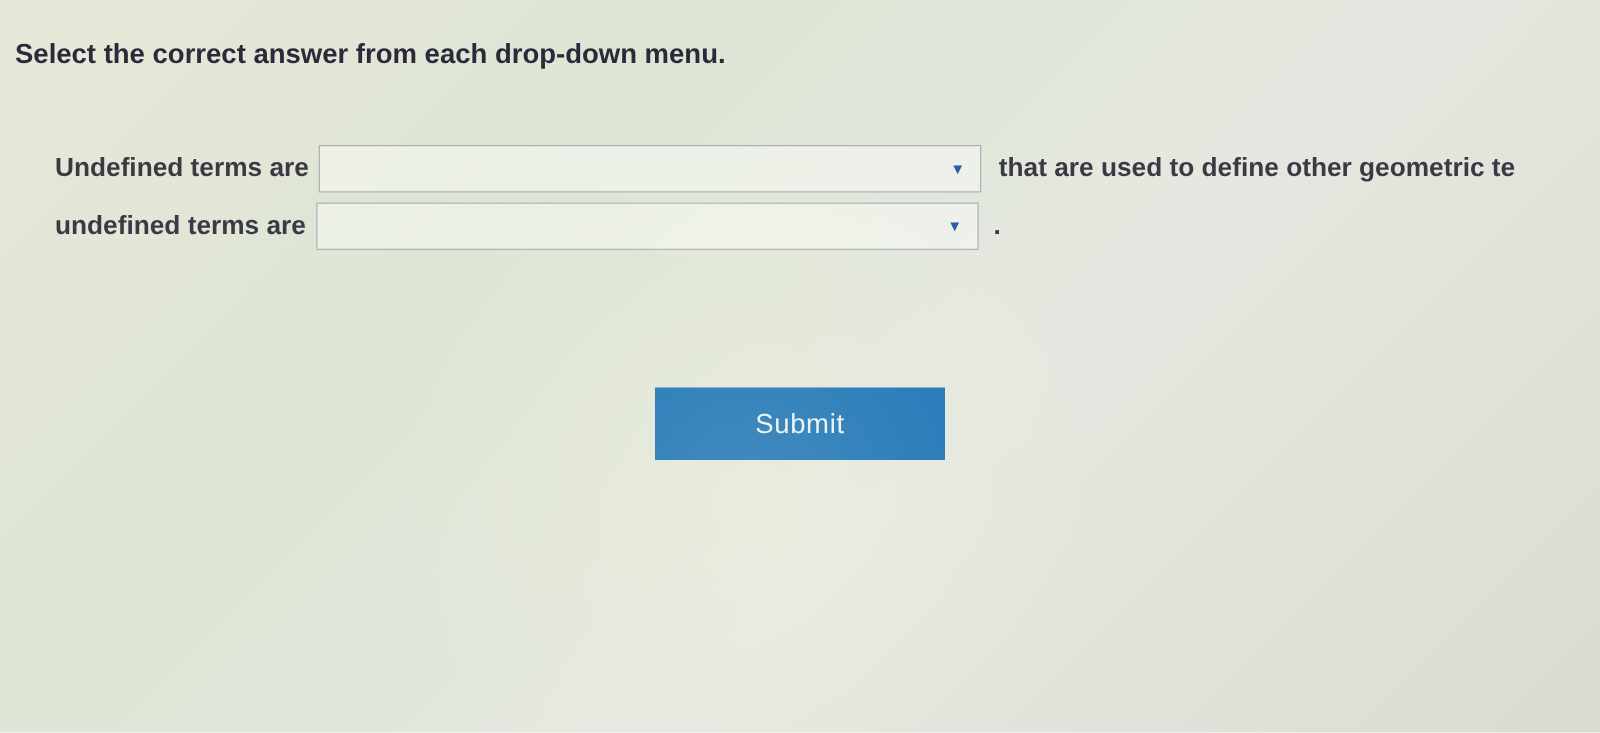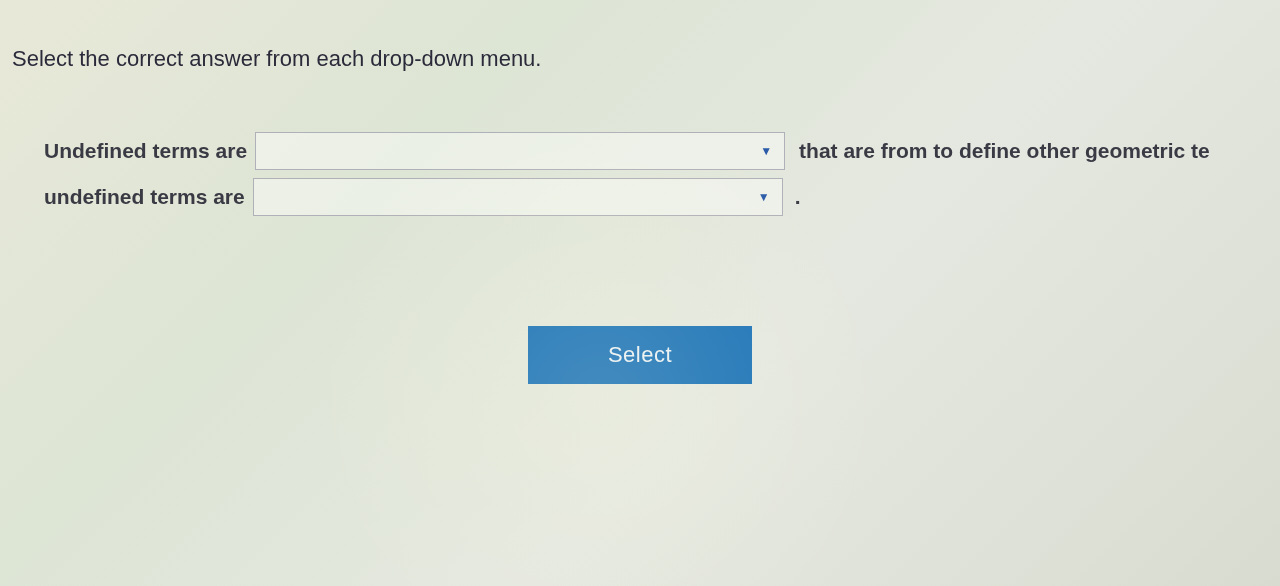--- a/index.html
+++ b/index.html
@@ -14,23 +14,22 @@
       height: 586px;
       overflow: hidden;
       position: relative;
     }
     .content {
       padding: 30px 12px 0 12px;
     }
     .instruction {
       font-size: 22px;
       color: #2a2a3a;
-      font-weight: 400;
+      font-weight: 700;
       margin-bottom: 60px;
-      margin-top: 16px;
     }
     .question-block {
       padding-left: 32px;
     }
     .sentence-row {
       display: flex;
       align-items: center;
       margin-bottom: 8px;
       font-size: 21px;
       color: #3a3a45;
@@ -98,29 +97,29 @@
 <div class="content">
   <div class="instruction">Select the correct answer from each drop-down menu.</div>
 
   <div class="question-block">
     <div class="sentence-row">
       <span class="text-segment">Undefined terms are</span>
       <div class="dropdown">
         <span></span>
         <span class="dropdown-arrow">▼</span>
       </div>
-      <span class="text-segment after-text">that are from to define other geometric te</span>
+      <span class="text-segment after-text">that are used to define other geometric te</span>
     </div>
 
     <div class="sentence-row">
       <span class="text-segment">undefined terms are</span>
       <div class="dropdown">
         <span></span>
         <span class="dropdown-arrow">▼</span>
       </div>
       <span class="period">.</span>
     </div>
   </div>
 
   <div class="submit-wrap">
-    <button class="submit-btn">Select</button>
+    <button class="submit-btn">Submit</button>
   </div>
 </div>
 
 </body></html>

